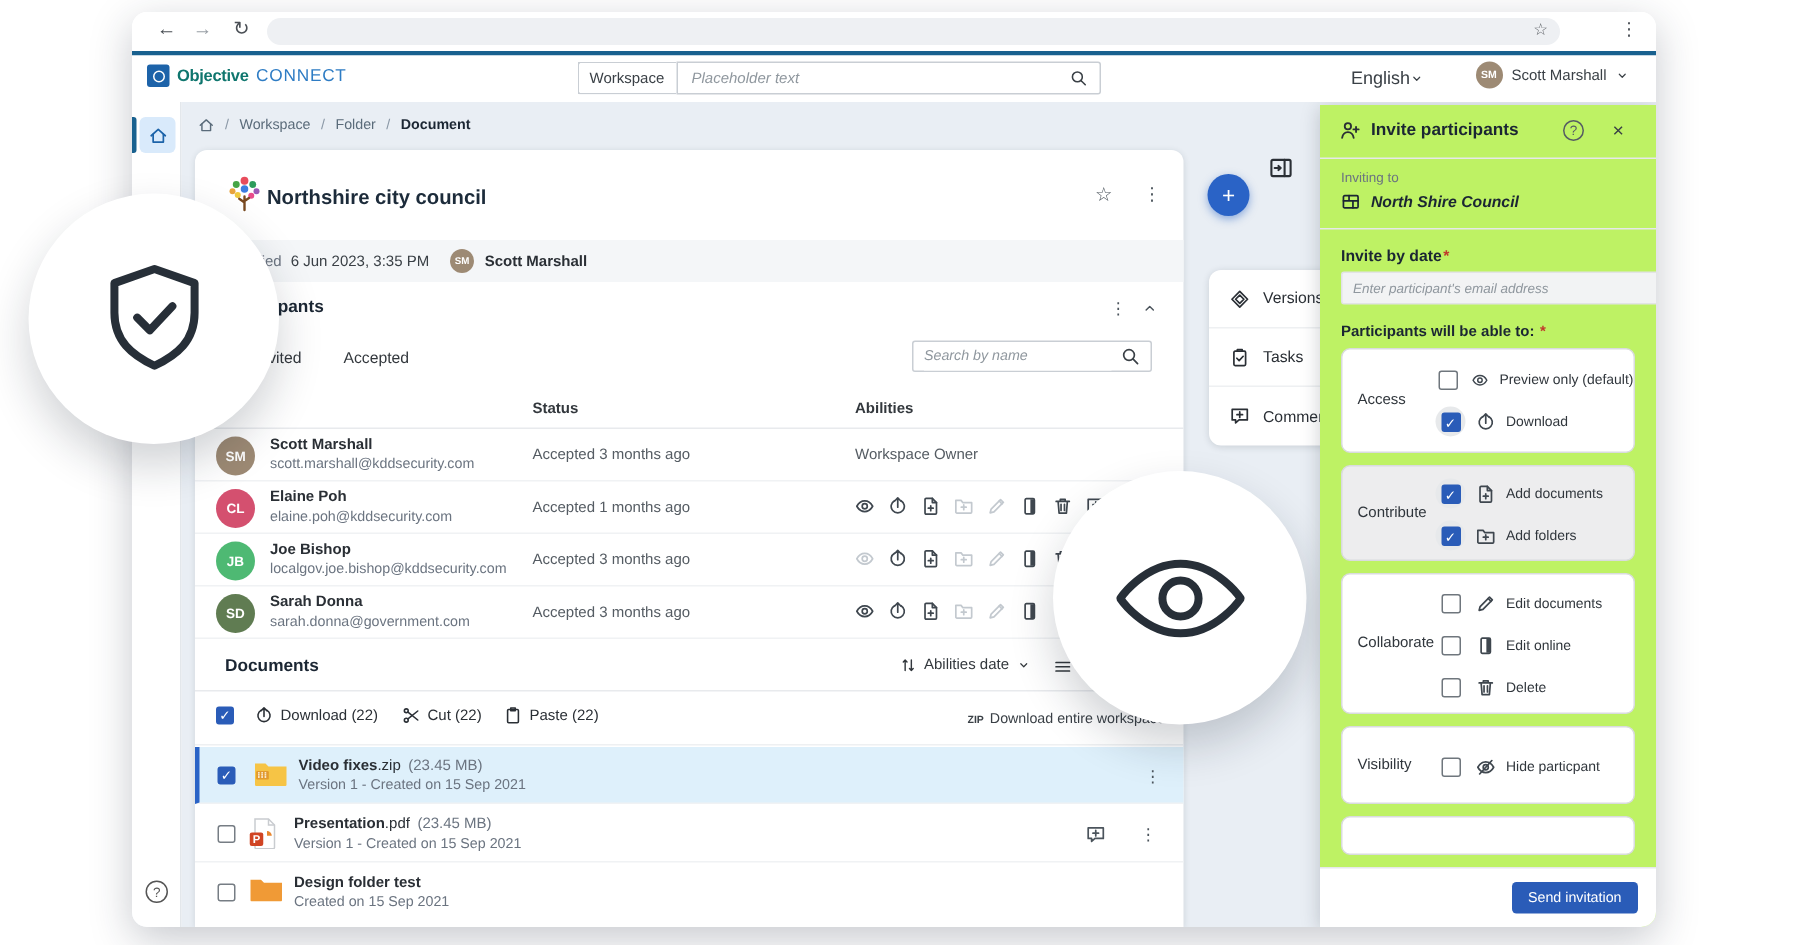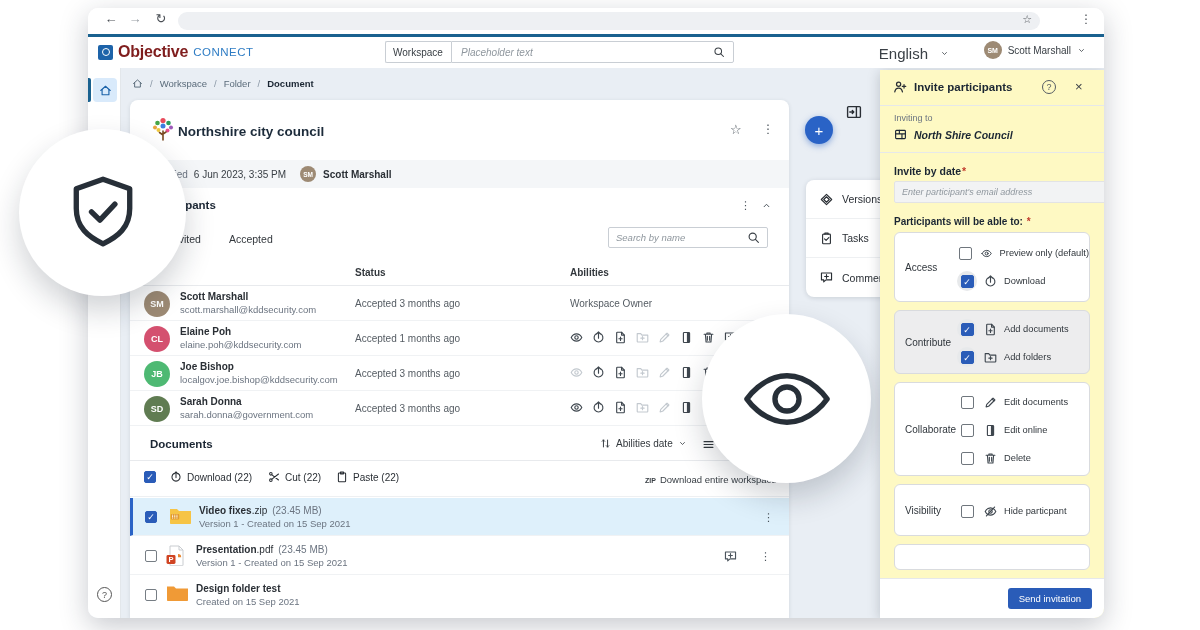--- a/index.html
+++ b/index.html
@@ -20,32 +20,32 @@
     font-size:10px; outline:none; }
   .urlstar { position:absolute; right:8px; top:1px; font-size:11px; color:#5f6368; }
   .chromekebab { position:absolute; right:12px; top:4px; font-size:12px; color:#4a4f55; }
   .bluebar { height:3px; background:#19618f; }
 
   
   .appbar { position:relative; height:31px; background:#fff; }
   .logo { position:absolute; left:10px; top:6px; display:flex; align-items:center; gap:5px; }
   .logomark { width:15px; height:15px; background:#1d63a9; border-radius:2px; display:flex; align-items:center; justify-content:center; }
   .logomark span { width:8px; height:8px; border:1.6px solid #fff; border-radius:50%; display:block; }
-  .logo .t1 { font-size:16px; font-weight:bold; color:#7f1d1d; letter-spacing:-.2px; }
+  .logo .t1 { font-size:11px; font-weight:bold; color:#0f766e; letter-spacing:-.2px; }
   .logo .t2 { font-size:11.5px; color:#2e7cc4; letter-spacing:.5px; }
   .wsdrop { position:absolute; left:297px; top:4px; height:22px; width:66px; border:1px solid #c9ced4;
     border-right:0; border-radius:2px 0 0 2px; background:#fff; display:flex; align-items:center; gap:5px;
     padding:0 7px; font-size:10px; color:#3a4046; }
   .hsearch { position:absolute; left:363px; top:4px; height:22px; width:283px; border:1px solid #c9ced4;
     border-radius:0 2px 2px 0; background:#fff; }
   .hsearch input { position:absolute; left:9px; top:0; height:20px; width:240px; border:0; outline:none;
     font-size:10px; font-style:italic; color:#555; }
   .hsearch input::placeholder, .psearch input::placeholder, .email-input::placeholder { color:#8f979e; font-style:italic; }
   .hsearch .mag { position:absolute; right:8px; top:4px; color:#3a4046; }
-  .lang { position:absolute; right:155px; top:8px; font-size:15px; color:#3a4046; display:flex; gap:12px; align-items:center; }
+  .lang { position:absolute; right:155px; top:8px; font-size:12px; color:#3a4046; display:flex; gap:0; align-items:center; }
   .userchip { position:absolute; right:18px; top:4px; display:flex; align-items:center; gap:6px; font-size:10px; color:#3a4046; }
   .avatar { border-radius:50%; color:#fff; display:flex; align-items:center; justify-content:center; font-weight:bold; }
   .av18 { width:18px; height:18px; font-size:7px; }
   .av16 { width:16px; height:16px; font-size:6.5px; }
   .av26 { width:26px; height:26px; font-size:9px; }
   .bg-sm { background:#9d8a74; } .bg-cl { background:#d4506f; } .bg-jb { background:#4eb973; } .bg-sd { background:#607c52; }
 
   
   .appbody { position:absolute; top:60px; bottom:0; left:0; right:0; background:#e9eef4; overflow:hidden; }
   .sidebar { position:absolute; left:0; top:0; bottom:0; width:33px; background:#fff; border-right:1px solid #e3e7eb; }
@@ -119,21 +119,21 @@
     background:#2a63c6; color:#fff; font-size:15px; display:flex; align-items:center; justify-content:center;
     box-shadow:0 2px 6px rgba(42,99,198,.5); }
   .collapse-ic { position:absolute; left:758px; top:36px; color:#2a2f35; }
   .sidetabs { position:absolute; left:718px; top:112px; width:170px; background:#fff; border-radius:8px;
     box-shadow:0 1px 5px rgba(27,38,51,.15); }
   .sidetabs .item { height:39px; display:flex; align-items:center; gap:9px; padding:0 14px;
     font-size:10.5px; color:#2a2f35; border-bottom:1px solid #eef0f2; white-space:nowrap; overflow:hidden; }
   .sidetabs .item:last-child { border-bottom:0; }
 
   
-  .panel { position:absolute; left:792px; top:2px; width:224px; bottom:0; background:#fef9c3; z-index:5;
+  .panel { position:absolute; left:792px; top:2px; width:224px; bottom:0; background:#bef264; z-index:5;
     box-shadow:0 2px 12px rgba(27,38,51,.22); }
   .phead { position:absolute; left:0; top:0; width:100%; height:36px; border-bottom:1px solid #e6e8ea; }
   .phead .pi { position:absolute; left:13px; top:10px; color:#2a2f35; }
   .phead .pt { position:absolute; left:34px; top:11px; font-size:11.5px; font-weight:bold; color:#1b2633; }
   .phead .ph { position:absolute; left:162px; top:10px; width:14px; height:14px; border:1.2px solid #555c63;
     border-radius:50%; font-size:9px; color:#555c63; display:flex; align-items:center; justify-content:center; }
   .phead .px { position:absolute; left:195px; top:9px; font-size:13px; color:#3a4046; }
   .invto { position:absolute; left:0; top:36px; width:100%; height:47px; border-bottom:1px solid #e6e8ea; padding:7px 14px; }
   .invto .lab { font-size:9px; color:#6b7480; }
   .invto .row { margin-top:5px; display:flex; align-items:center; gap:7px; font-size:10.5px; font-weight:bold; color:#1b2633;font-style:italic; }

